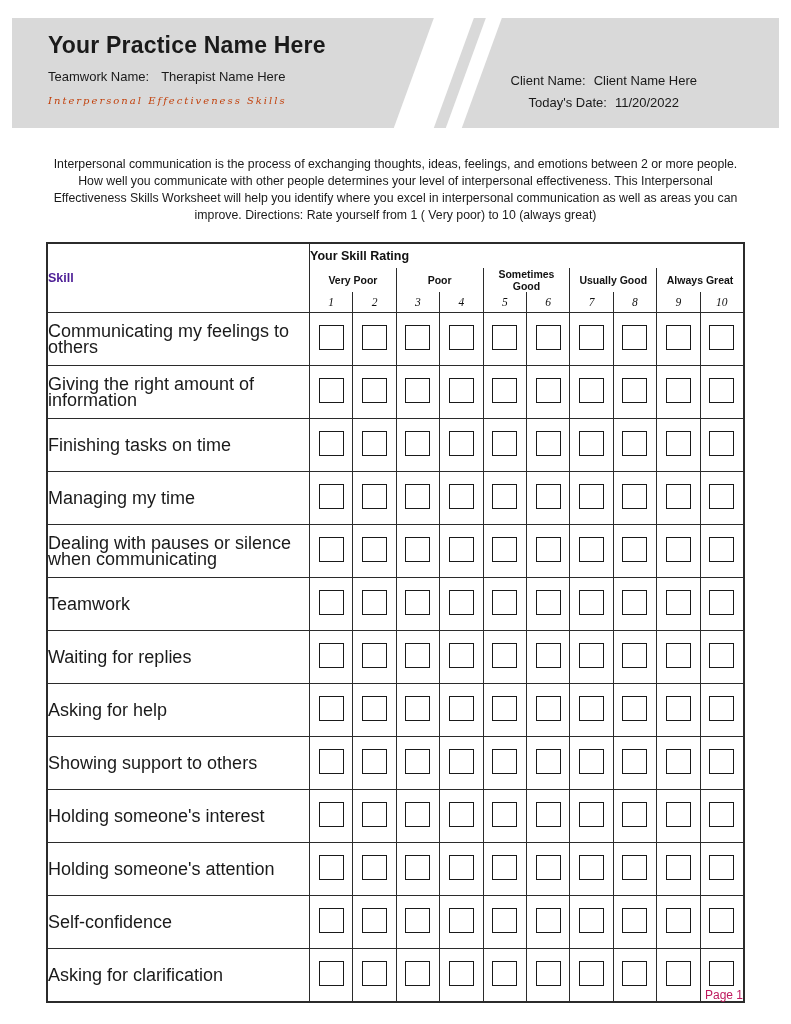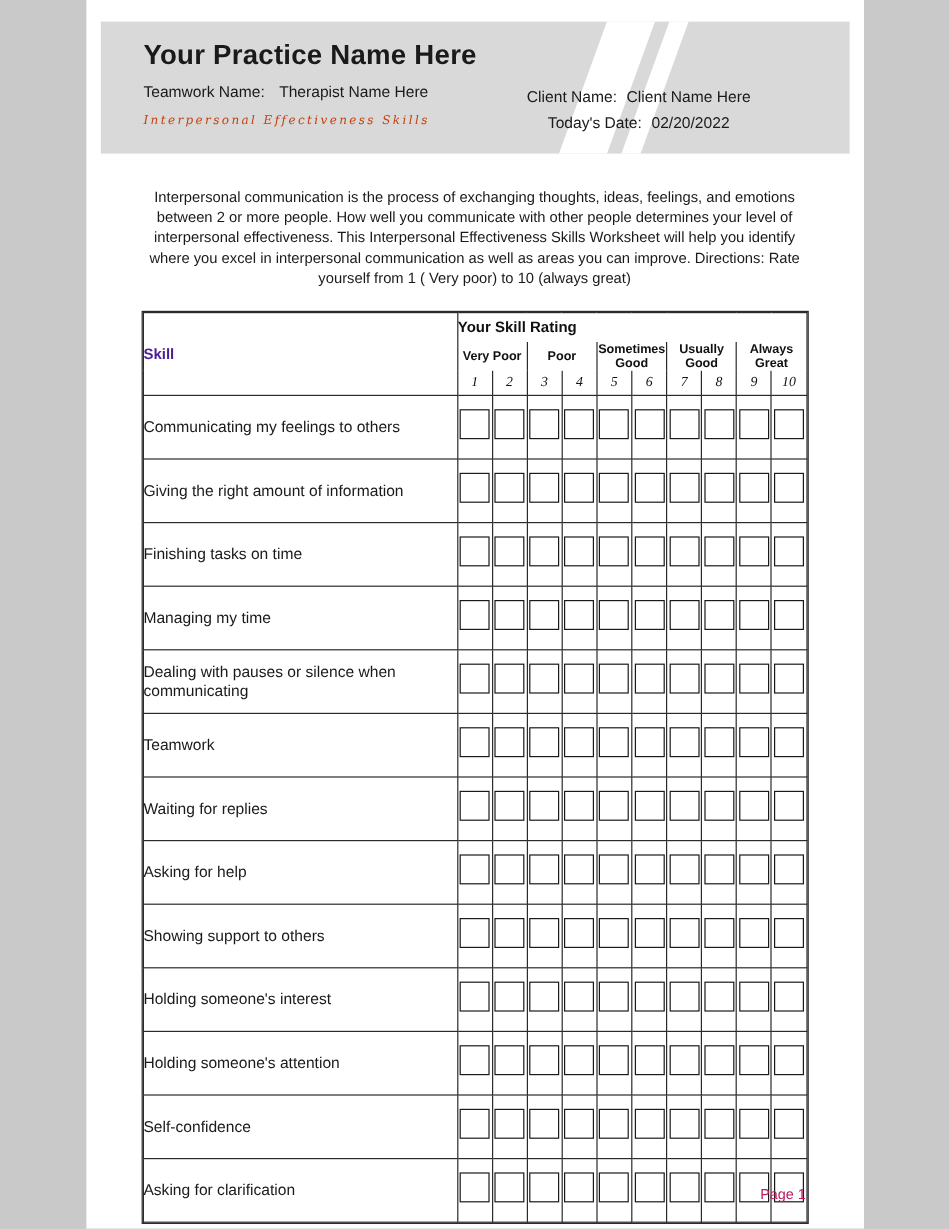--- a/index.html
+++ b/index.html
@@ -5,21 +5,21 @@
   html, body {
     margin: 0;
     padding: 0;
     background: #c9c9c9;
   }
   body {
     font-family: "Liberation Sans", sans-serif;
   }
   .page {
     position: relative;
-    width: 648px;
+    width: 791px;
     height: 1024px;
     background: #ffffff;
     box-sizing: border-box;
     overflow: hidden;
     margin: 0 auto;
   }
   
   .header {
     position: relative;
     height: 110px;
@@ -143,21 +143,21 @@
     font-size: 11.5px;
     font-style: italic;
     text-align: center;
     color: #111;
     height: 20px;
     padding-bottom: 5px;
     font-family: "Liberation Serif", serif;
   }
   .band-row td, .num-row td { border-left: none; border-right: none; }
   .skill-cell {
-    font-size: 13px;
+    font-size: 18px;
     color: #1a1a1a;
     padding: 8px 10px 8px 12px;
     line-height: 16px;
     height: 52px;
   }
   .box-cell {
     text-align: center;
     height: 52px;
   }
   .chk {
@@ -192,21 +192,21 @@
       <span>Teamwork Name:</span><span class="val">Therapist Name Here</span>
     </div>
 
     <div class="script-title">Interpersonal Effectiveness Skills</div>
 
     <div class="client-block">
       <div class="row">
         <span class="lbl">Client Name:</span><span class="val">Client Name Here</span>
       </div>
       <div class="row">
-        <span class="lbl">Today's Date:</span><span class="val">02/20/2022</span>
+        <span class="lbl">Today's Date:</span><span class="val">11/20/2022</span>
       </div>
     </div>
   </div>
 
   <div class="intro">Interpersonal communication is the process of exchanging thoughts, ideas, feelings, and emotions between 2 or more people. How well you communicate with other people determines your level of interpersonal effectiveness. This Interpersonal Effectiveness Skills Worksheet will help you identify where you excel in interpersonal communication as well as areas you can improve. Directions: Rate yourself from 1 ( Very poor) to 10 (always great)</div>
 
   <div class="table-wrap">
     <table class="skills">
       <colgroup>
         <col class="col-skill">

